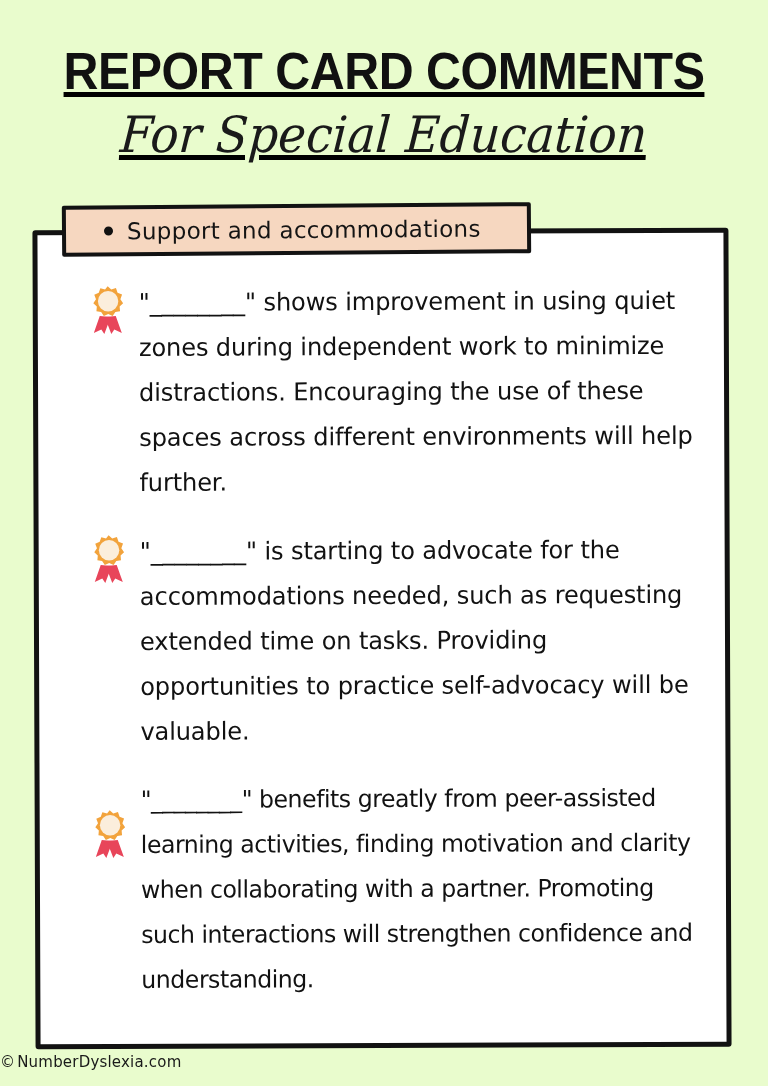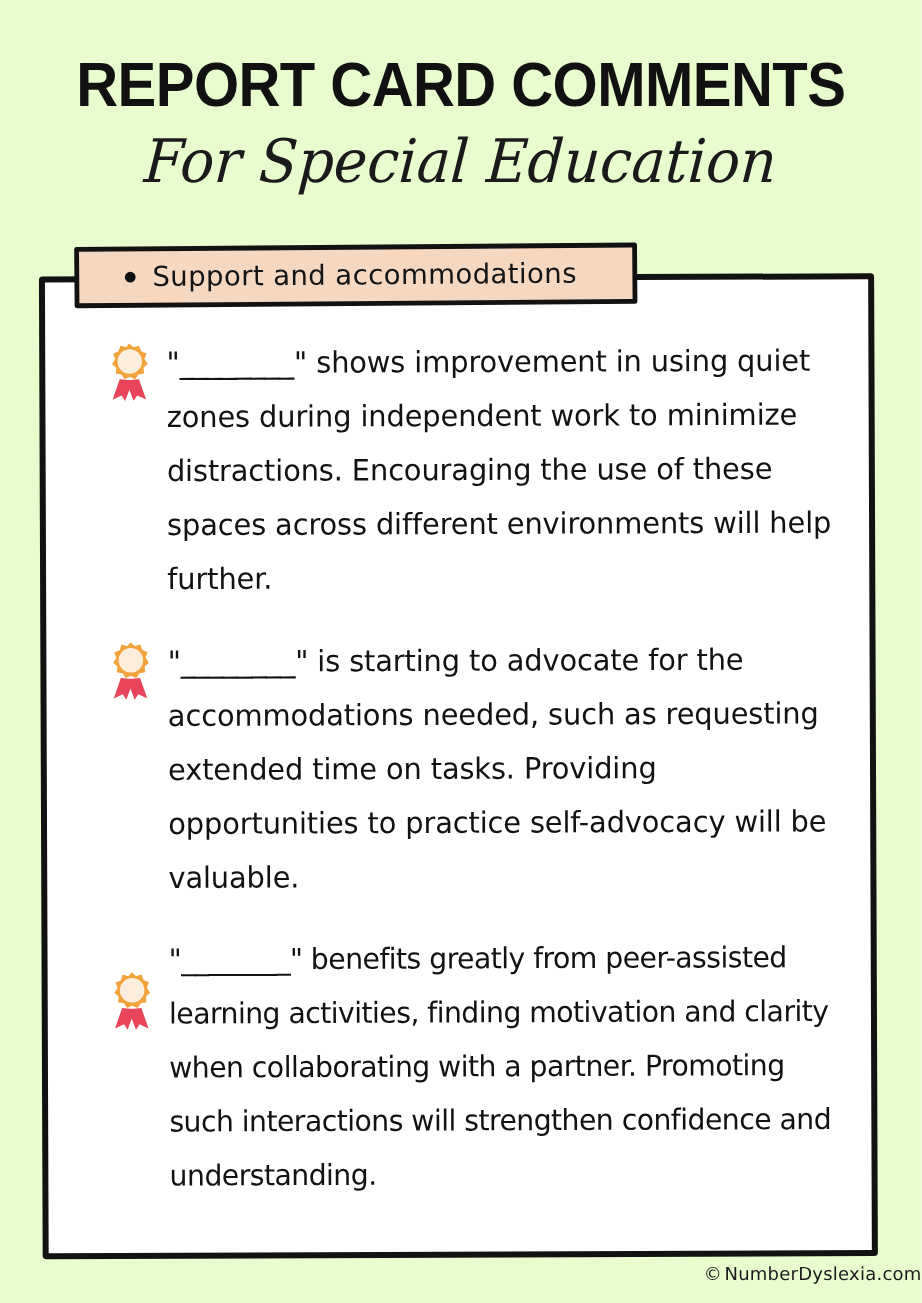--- a/index.html
+++ b/index.html
@@ -14,20 +14,21 @@
     overflow: hidden;
     position: relative;
   }
 
   
   .header {
     position: absolute;
     top: 0; left: 0;
     width: 768px;
     text-align: center;
+    text-decoration: underline;
   }
   .main-title {
     margin: 0;
     padding-top: 44px;
     font-family: "Liberation Sans", sans-serif;
     font-weight: 700;
     font-size: 52px;
     line-height: 54px;
     letter-spacing: -0.5px;
     color: #111111;
@@ -140,21 +141,21 @@
     height: 52px;
   }
   .comment.offset-icon .rosette { top: 30px; }
 
   
   .footer {
     position: absolute;
     left: 0;
     top: 1053px;
     width: 768px;
-    text-align: right;
+    text-align: left;
     font-family: "DejaVu Sans", sans-serif;
     font-size: 15px;
     letter-spacing: 0.2px;
     color: #1a1a1a;
   }
   .footer .copy-mark { margin-right: 2px; }
 </style>
 </head>
 <body>
 

